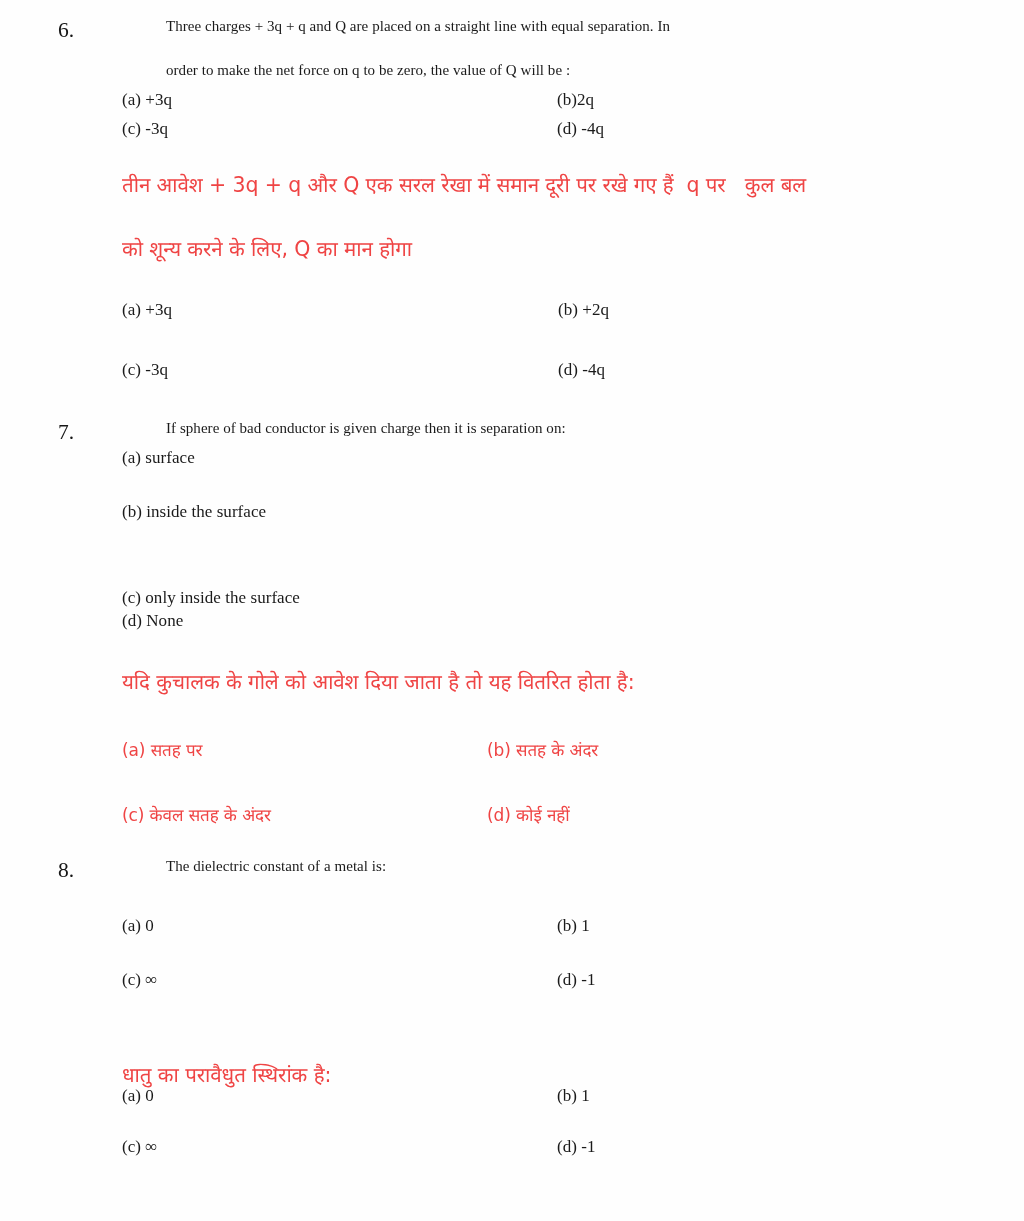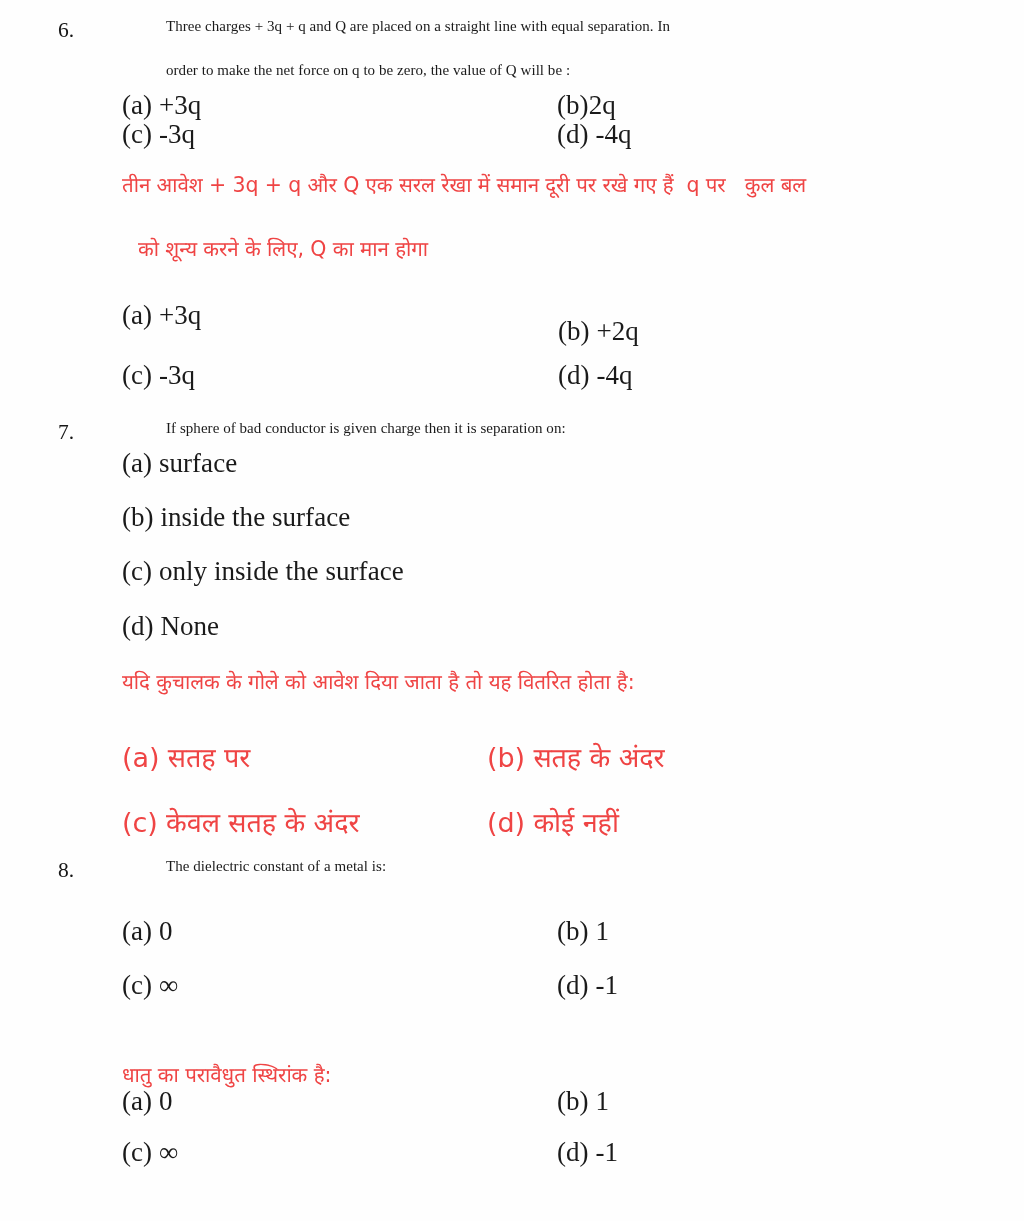--- a/index.html
+++ b/index.html
@@ -45,21 +45,21 @@
   .qtext {
     position: absolute;
     left: 122px;
     font-size: 15px;
     white-space: pre;
     margin-left: 44px;
   }
 
   .opt {
     position: absolute;
-    font-size: 27px;
+    font-size: 17px;
     white-space: pre;
   }
 
   .col-l { left: 122px; }
   .col-r { left: 557px; }
 
   .hin-line {
     position: absolute;
     left: 122px;
     white-space: pre;
@@ -79,39 +79,39 @@
   <span class="opt eng col-l" style="top:90px;">(a) +3q</span>
 
   <span class="opt eng col-r" style="top:90px;">(b)2q</span>
 
   <span class="opt eng col-l" style="top:119px;">(c) -3q</span>
 
   <span class="opt eng col-r" style="top:119px;">(d) -4q</span>
 
   <span class="hin-line hin" style="top:170px;">तीन आवेश + 3q + q और Q एक सरल रेखा में समान दूरी पर रखे गए हैं  q पर   कुल बल</span>
 
-  <span class="hin-line hin" style="top:234px;margin-left:16px;">को शून्य करने के लिए, Q का मान होगा</span>
+  <span class="hin-line hin" style="top:234px;">को शून्य करने के लिए, Q का मान होगा</span>
 
   <span class="opt eng col-l" style="top:300px;">(a) +3q</span>
 
-  <span class="opt eng" style="left:558px; top:316px;">(b) +2q</span>
+  <span class="opt eng" style="left:558px; top:300px;">(b) +2q</span>
 
   <span class="opt eng col-l" style="top:360px;">(c) -3q</span>
 
   <span class="opt eng" style="left:558px; top:360px;">(d) -4q</span>
 
   <span class="qnum eng" style="left:58px; top:420px;">7.</span>
 
   <span class="qtext eng" style="top:420px;">If sphere of bad conductor is given charge then it is separation on:</span>
 
   <span class="opt eng col-l" style="top:448px;">(a) surface</span>
 
   <span class="opt eng col-l" style="top:502px;">(b) inside the surface</span>
 
-  <span class="opt eng col-l" style="top:556px;font-family:Liberation Serif, serif;">(c) only inside the surface</span>
+  <span class="opt eng col-l" style="top:588px;font-family:Liberation Serif, serif;">(c) only inside the surface</span>
 
   <span class="opt eng col-l" style="top:611px;">(d) None</span>
 
   <span class="hin-line hin" style="top:667px;">यदि कुचालक के गोले को आवेश दिया जाता है तो यह वितरित होता है:</span>
 
   <span class="opt hin col-l" style="top:738px;">(a) सतह पर</span>
 
   <span class="opt hin" style="left:487px; top:738px;">(b) सतह के अंदर</span>
 
   <span class="opt hin col-l" style="top:803px;">(c) केवल सतह के अंदर</span>

